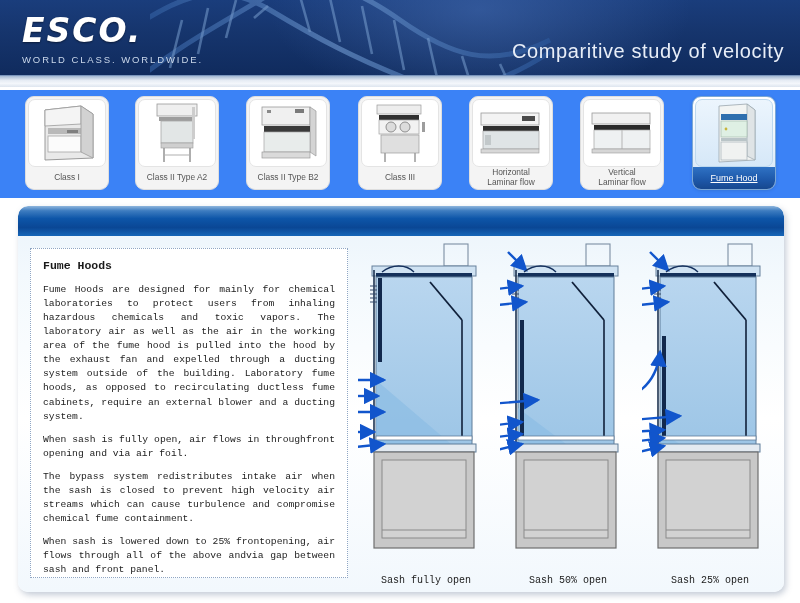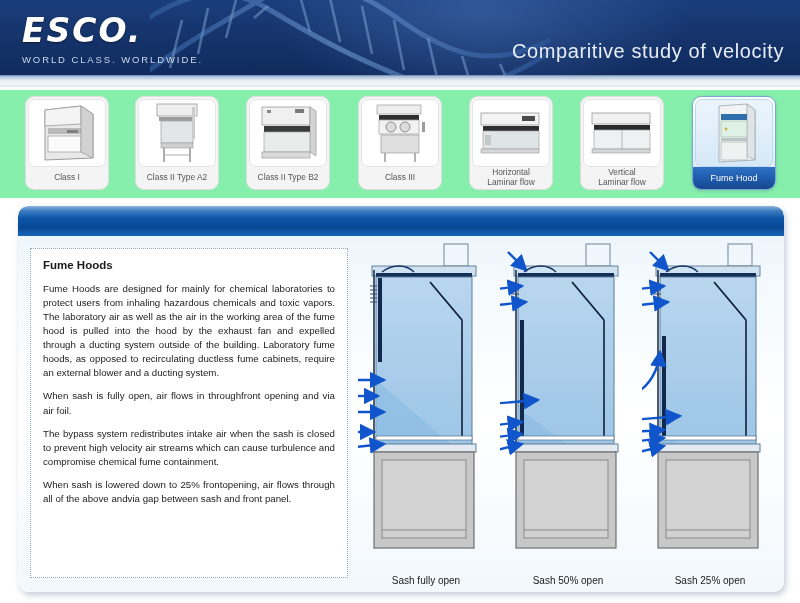--- a/index.html
+++ b/index.html
@@ -66,21 +66,21 @@
     width: 800px; height: 12px;
     background: linear-gradient(to bottom,
       #5f7fae 0%, #a9bdd6 12%, #e6ecf4 45%, #f4f7fb 70%, #dde5ef 100%);
   }
 
   
   .tabstrip {
     position: absolute;
     left: 0; top: 90px;
     width: 800px; height: 108px;
-    background: #86efac;
+    background: #3b82f6;
   }
   .tab {
     position: absolute;
     top: 6px;
     width: 84px; height: 94px;
     border-radius: 9px;
     background: #f4f4f4;
     border: 1px solid #dedede;
     display: flex;
     flex-direction: column;
@@ -118,20 +118,21 @@
   }
   .tab.selected .thumb {
     background: linear-gradient(to bottom, #ecf5fd 0%, #d6e8f8 100%);
     border: 1px solid #bcd8ef;
   }
   .tab.selected .tab-label {
     background: linear-gradient(to bottom, #2f72c4 0%, #1d57a8 60%, #17488f 100%);
     color: #ffffff;
     font-size: 9px;
     font-weight: normal;
+    text-decoration: underline;
   }
 
   
   .panel {
     position: absolute;
     left: 18px; top: 206px;
     width: 766px; height: 386px;
     border-radius: 10px;
     background: linear-gradient(to bottom, #eaf3fb 0%, #f3f9fd 18%, #ffffff 55%, #f2f8fd 100%);
     box-shadow: 2px 3px 6px rgba(90,110,140,0.35);
@@ -142,21 +143,21 @@
     left: 0; top: 0;
     width: 766px; height: 30px;
     border-top-left-radius: 10px;
     border-top-right-radius: 10px;
     background: linear-gradient(to bottom,
       #8fb6dd 0%, #3d7cc0 16%, #0d55a8 42%, #0a4795 72%, #1666b8 100%);
   }
   .panel-body {
     position: absolute;
     left: 0; top: 30px;
-    width: 766px; height: 356px;
+    width: 766px; height: 356px; font-family: Liberation Mono, monospace;
   }
 
   
   .textbox {
     position: absolute;
     left: 12px; top: 12px;
     width: 318px; height: 330px;
     background: #ffffff;
     border: 1px dotted #8fa6c4;
     padding: 10px 12px 8px 12px;

